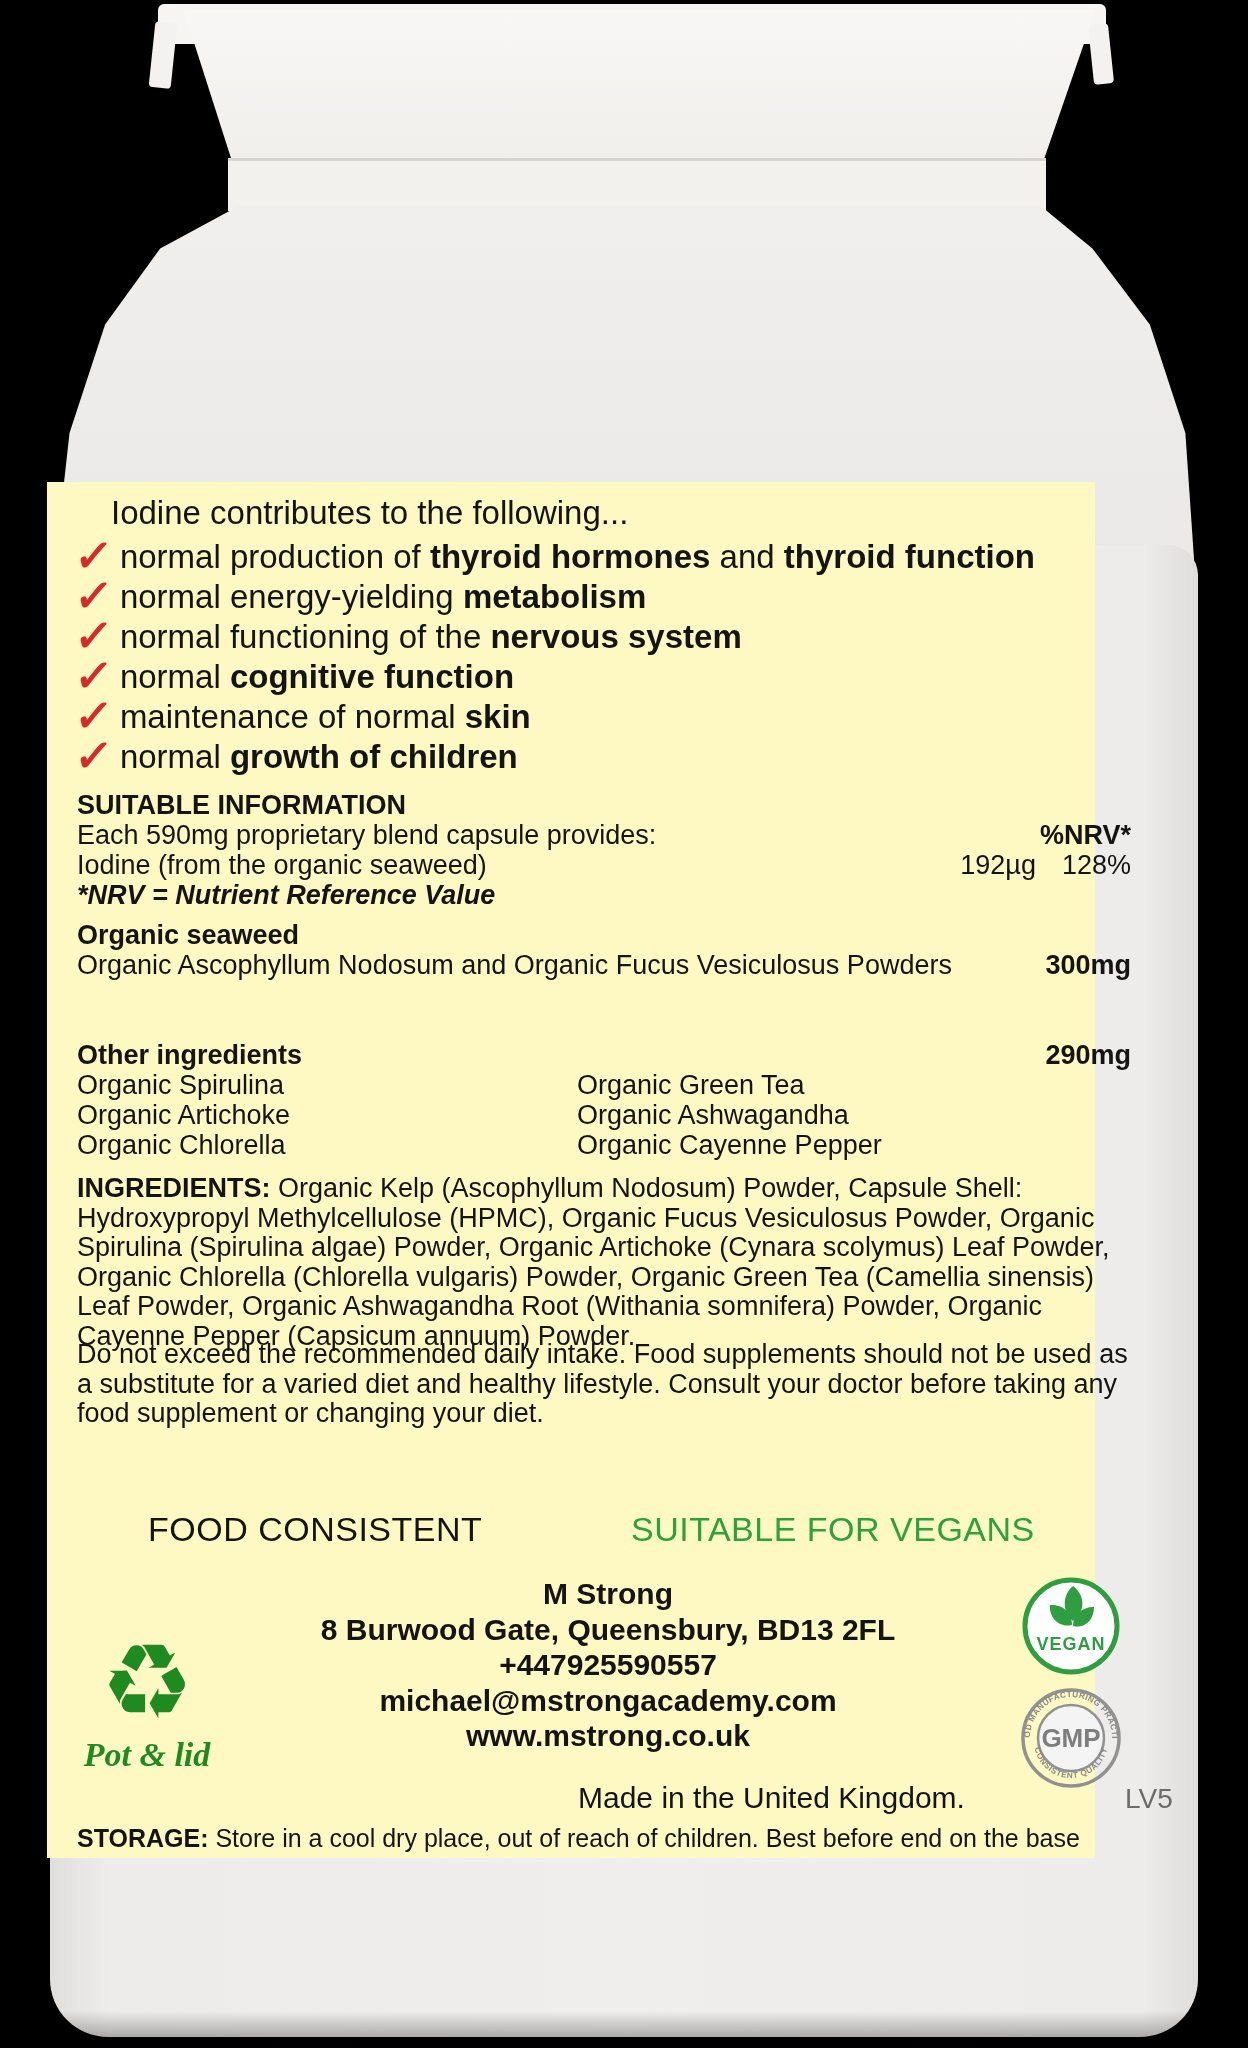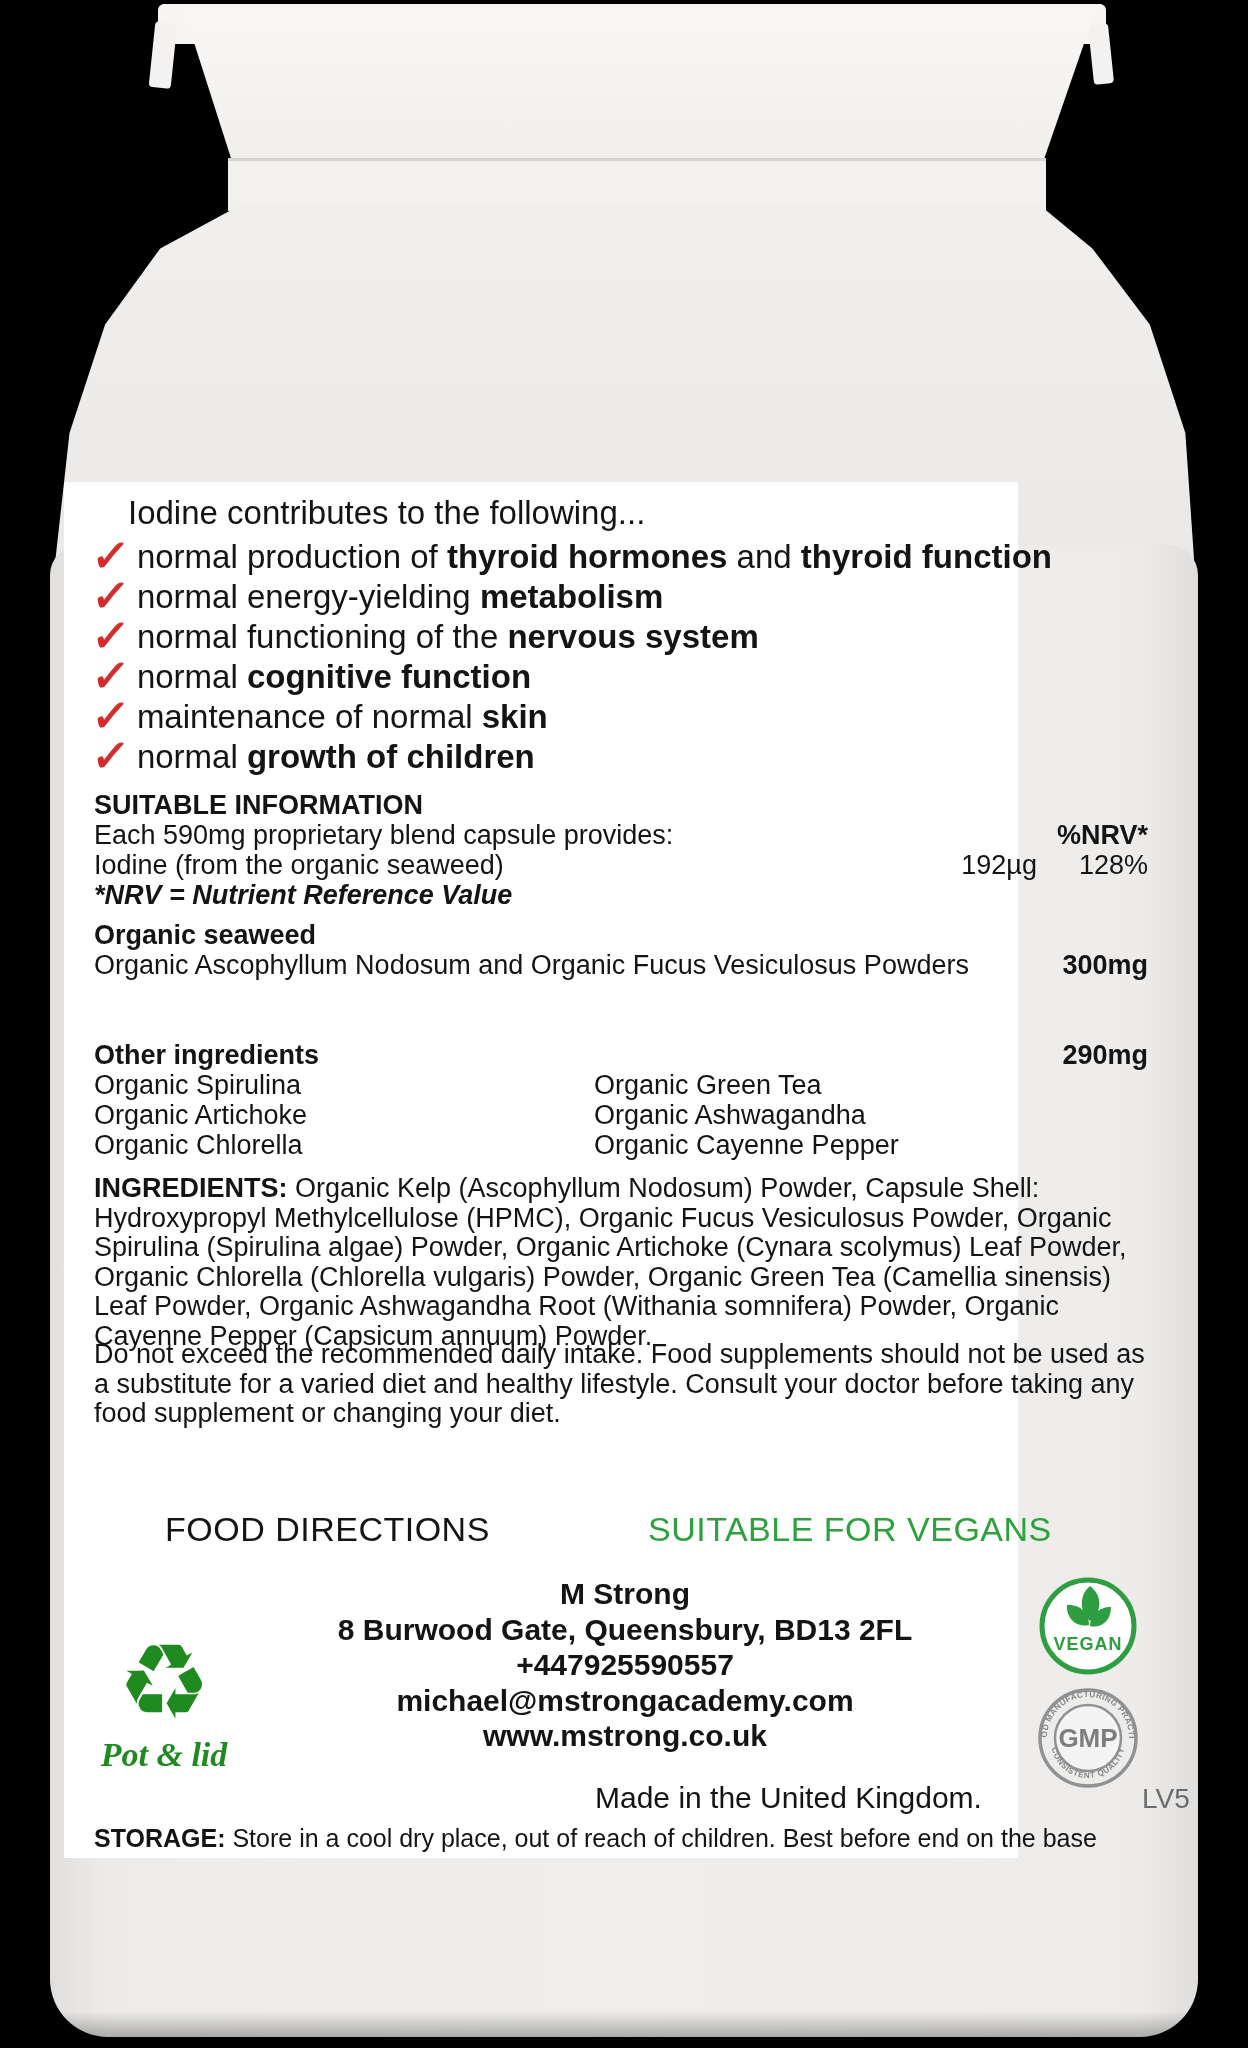--- a/index.html
+++ b/index.html
@@ -15,34 +15,34 @@
   .neck{position:absolute;left:228px;top:158px;width:818px;height:50px;background:#f2f1ee;border-top:3px solid #d6d5d2;}
   .shoulder{position:absolute;left:50px;top:205px;width:1148px;height:362px;
        background:linear-gradient(#f0efed,#eae9e7);
        clip-path:polygon(16.6% 0,86.2% 0,90.8% 12%,95.8% 33%,98.9% 63%,99.7% 100%,0.4% 100%,1.7% 63%,4.8% 33%,9.6% 12%);}
   .body-shell{position:absolute;left:50px;top:545px;width:1148px;height:1492px;
        background:linear-gradient(90deg,#e0dfdd 0,#edecea 5%,#efeeec 50%,#edecea 95%,#dfdedc 100%);
        border-radius:30px 30px 58px 58px;}
   .body-shell::after{content:"";position:absolute;left:0;bottom:0;width:100%;height:26px;
        background:linear-gradient(rgba(0,0,0,0),rgba(0,0,0,.28));border-radius:0 0 58px 58px;}
   
-  .label{position:absolute;left:64px;top:482px;width:954px;height:1376px;background:#ffffff;}
+  .label{position:absolute;left:47px;top:482px;width:1048px;height:1376px;background:#fef9c3;}
   .abs{position:absolute;}
   .intro{left:64px;top:12px;font-size:33px;white-space:nowrap;}
   .benefits{left:28px;top:56px;}
   .brow{display:flex;align-items:flex-start;height:40px;white-space:nowrap;}
   .chk{color:#d62b2b;font-size:44px;line-height:36px;font-weight:700;margin-right:8px;transform:skewX(-6deg);}
   .bt{font-size:33px;line-height:38px;}
   .bt b{font-weight:700;}
   .sec{left:30px;width:1054px;font-size:27px;line-height:30px;}
   .hd{font-weight:700;}
   .row{display:flex;}
   .row .grow{flex:1;}
   .amt{font-weight:700;}
-  .nums{display:flex;gap:42px;}
+  .nums{display:flex;gap:26px;}
   .note{font-weight:700;font-style:italic;}
   .cols{display:flex;}
   .col1{width:500px;}
   .para{font-size:27px;line-height:29.5px;}
   .fs-row{left:0;top:1028px;width:1122px;font-size:34px;}
   .fs{position:absolute;left:101px;letter-spacing:.5px;}
   .vg{position:absolute;left:584px;color:#2da13c;letter-spacing:.5px;}
   .company{left:0;top:1094px;width:1122px;text-align:center;font-weight:700;font-size:30px;line-height:35.5px;}
   .recycle{left:20px;top:1148px;width:160px;text-align:center;}
   .recycle-glyph{font-size:104px;line-height:104px;color:#1f8a1f;display:block;}
@@ -143,21 +143,21 @@
 
     <div class="abs sec para" style="top:692px">
       <b>INGREDIENTS:</b><span> Organic Kelp (Ascophyllum Nodosum) Powder, Capsule Shell: Hydroxypropyl Methylcellulose (HPMC), Organic Fucus Vesiculosus Powder, Organic Spirulina (Spirulina algae) Powder, Organic Artichoke (Cynara scolymus) Leaf Powder, Organic Chlorella (Chlorella vulgaris) Powder, Organic Green Tea (Camellia sinensis) Leaf Powder, Organic Ashwagandha Root (Withania somnifera) Powder, Organic Cayenne Pepper (Capsicum annuum) Powder.</span>
     </div>
 
     <div class="abs sec para" style="top:858px">
       <div>Do not exceed the recommended daily intake. Food supplements should not be used as a substitute for a varied diet and healthy lifestyle. Consult your doctor before taking any food supplement or changing your diet.</div>
     </div>
 
     <div class="abs fs-row">
-      <span class="fs">FOOD DIRECTIONS</span>
+      <span class="fs">FOOD CONSISTENT</span>
       <span class="vg">SUITABLE FOR VEGANS</span>
     </div>
 
     <div class="abs company">
       <div>M Strong</div>
       <div>8 Burwood Gate, Queensbury, BD13 2FL</div>
       <div>+447925590557</div>
       <div>michael@mstrongacademy.com</div>
       <div>www.mstrong.co.uk</div>
     </div>

